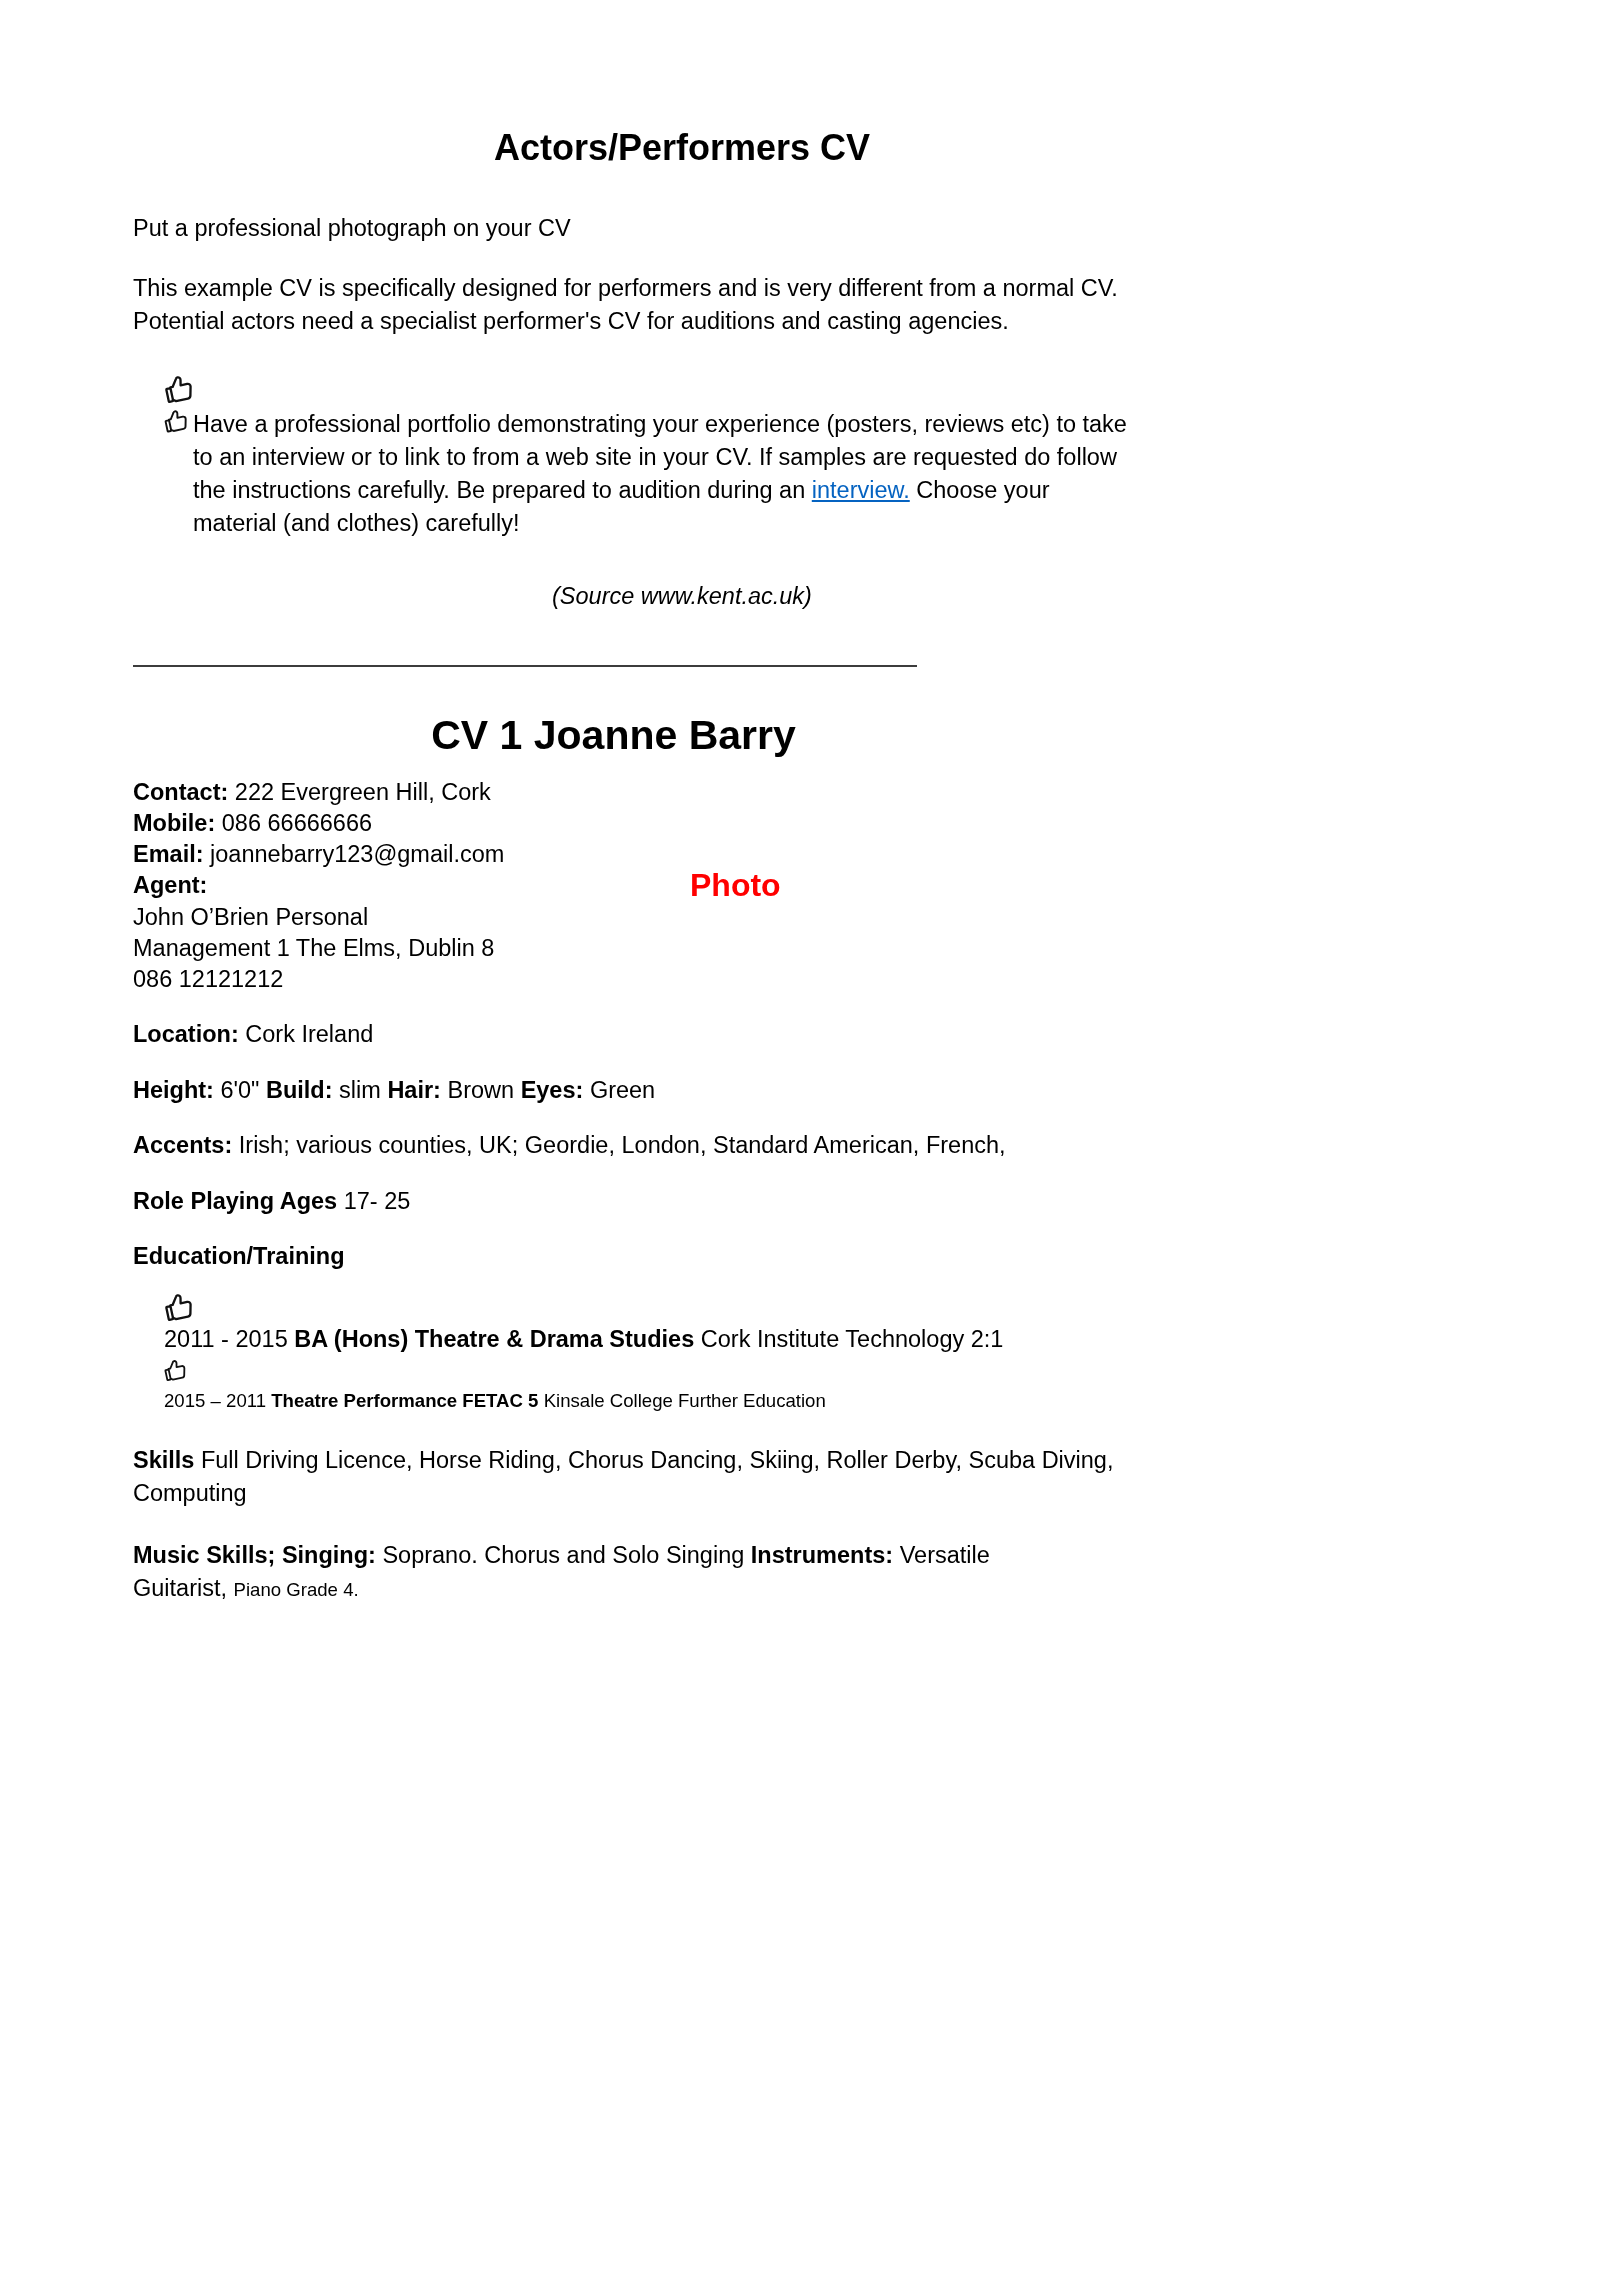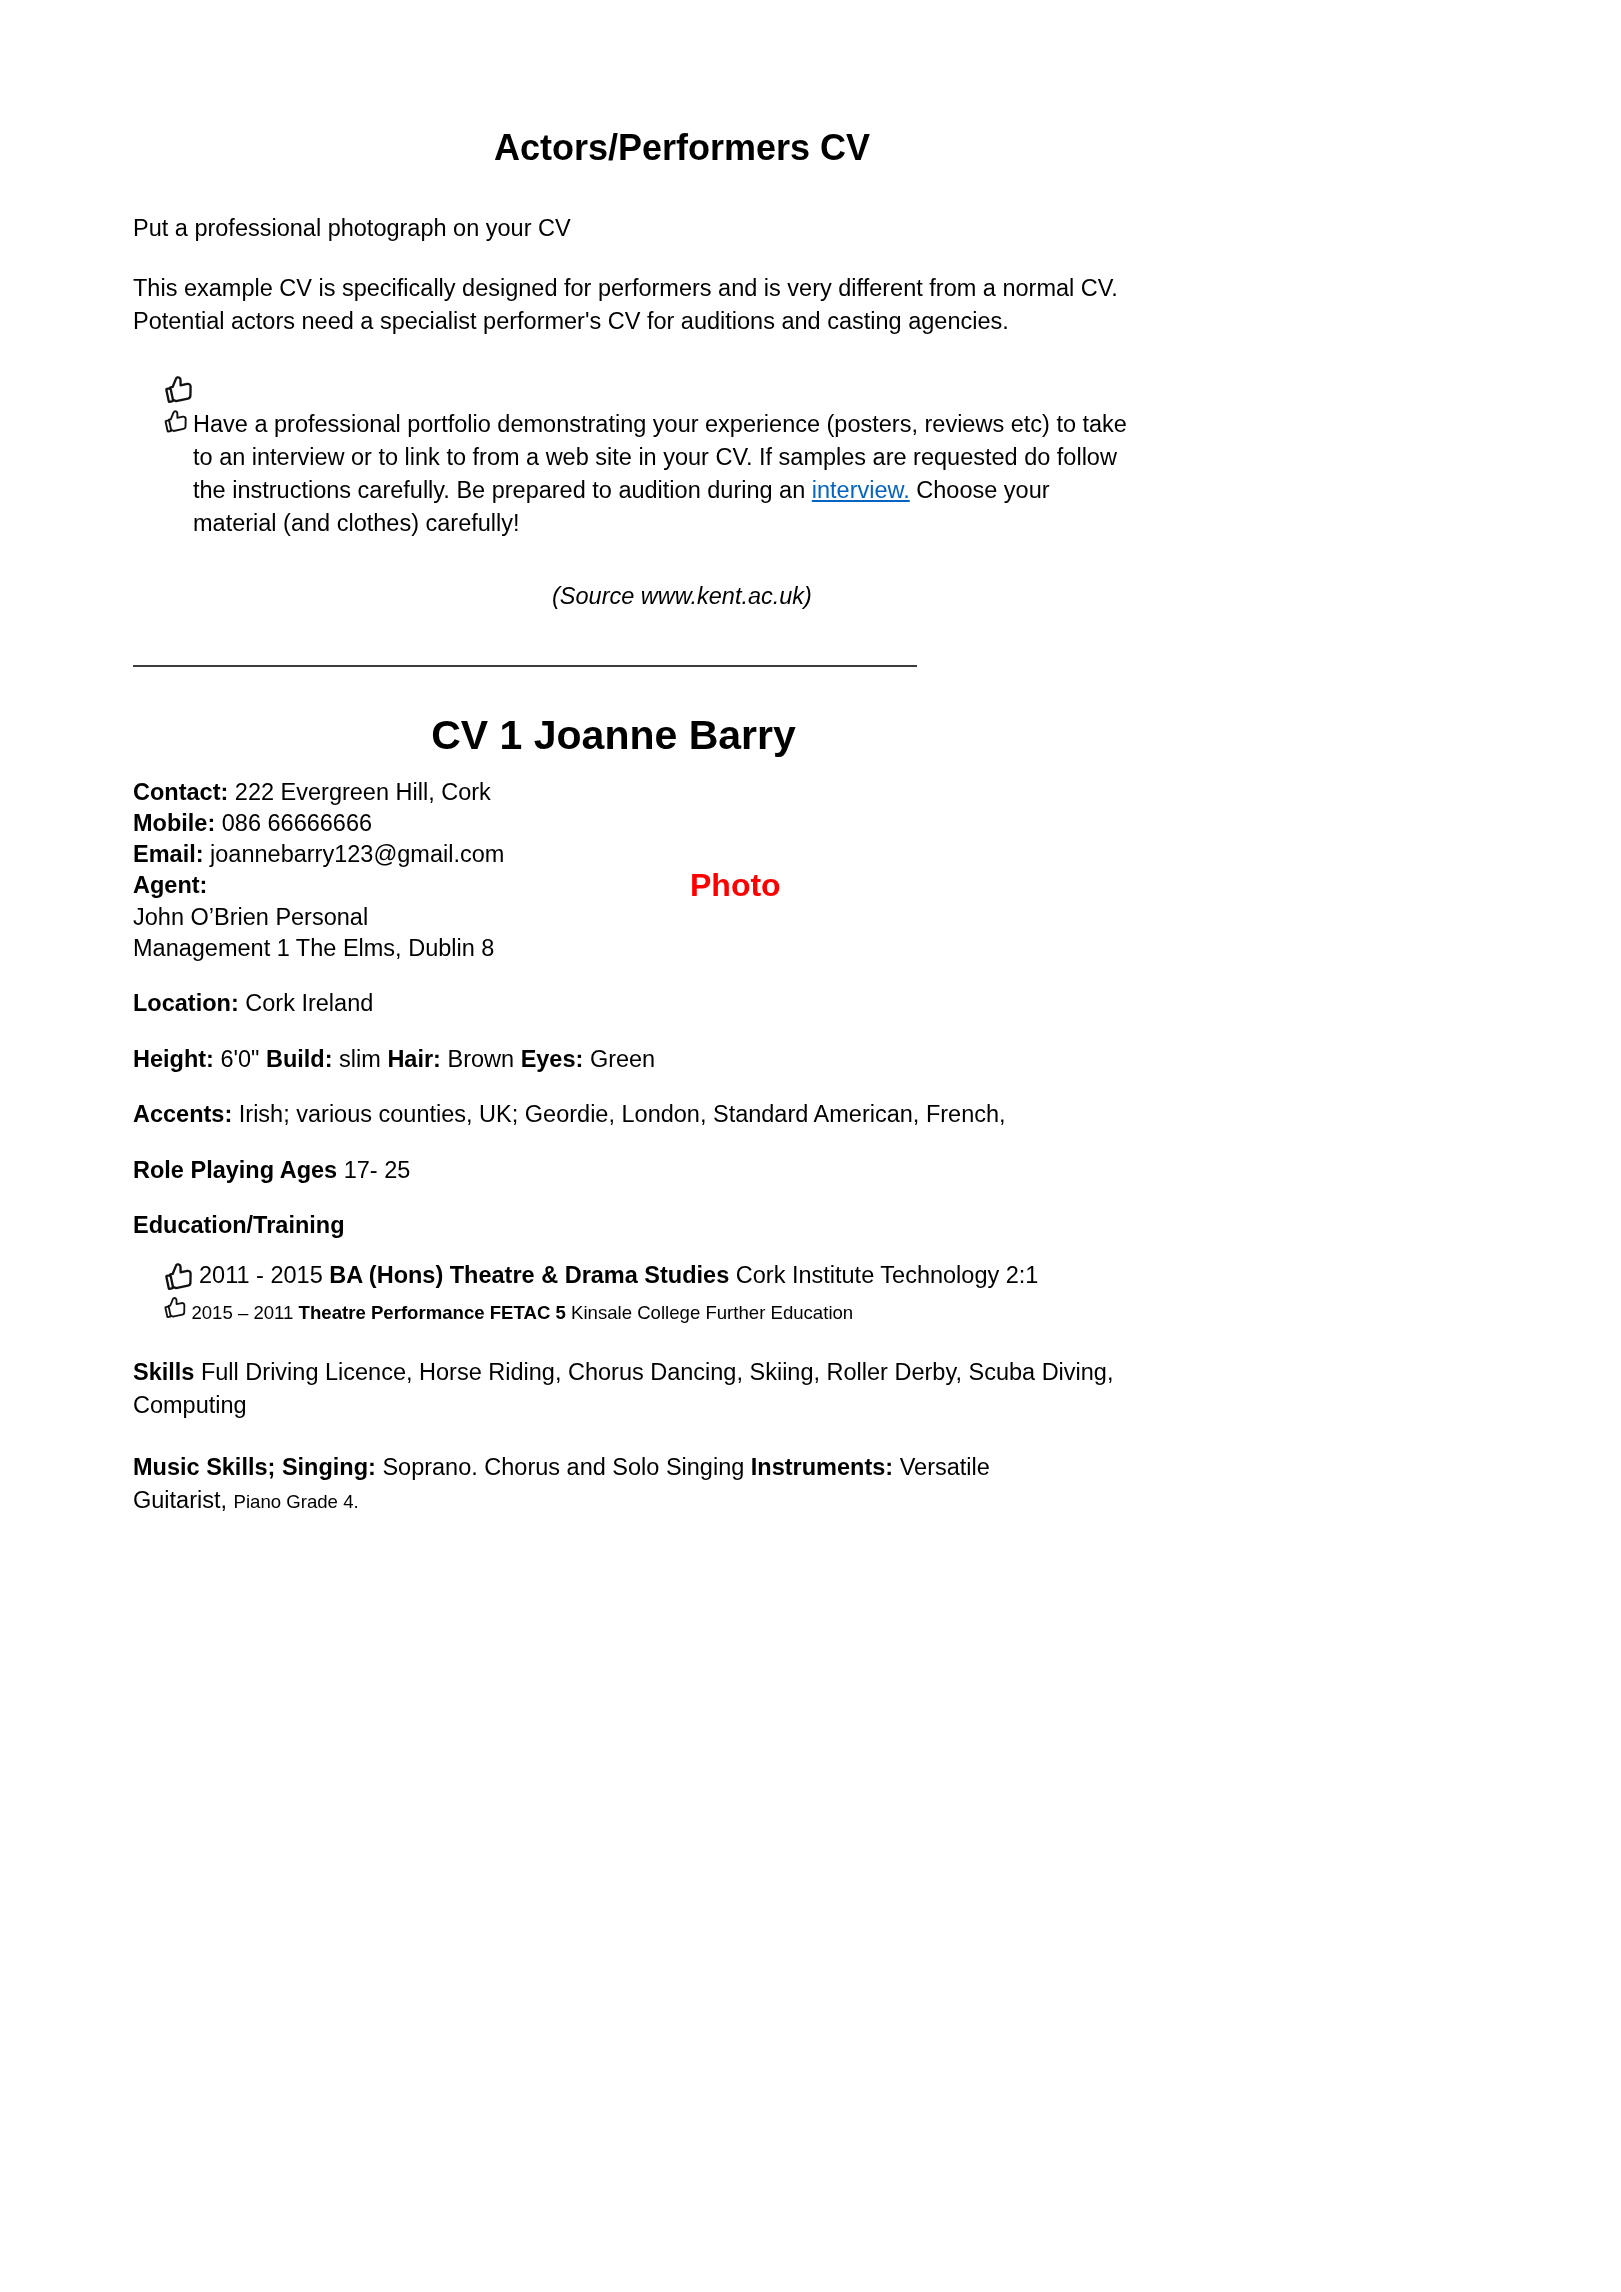--- a/index.html
+++ b/index.html
@@ -105,20 +105,21 @@
   .section-heading {
     font-size: 23.5px;
     font-weight: 700;
     margin: 27.4px 0 0 0;
   }
   .edu-list { margin-top: 21.6px; }
   .edu-item {
     display: flex;
     align-items: flex-start;
     margin-left: 29px;
+    flex-direction: column;
   }
   .edu-item + .edu-item { margin-top: 2px; }
   .edu-text { font-size: 23.5px; line-height: 1.35; margin-left: 2px; }
   .edu-text.small { font-size: 18.6px; line-height: 1.5; margin-top: 3.9px; }
   .skills-para { width: 1088px; margin-top: 29px; }
   .music-para { width: 921px; margin-top: 29px; }
   .fine { font-size: 18.6px; }
 </style>
 </head>
 <body>
@@ -161,20 +162,21 @@
       <div class="line"><span class="label">Contact:</span> <span>222 Evergreen Hill, Cork</span></div>
       <div class="line"><span class="label">Mobile:</span> <span>086 66666666</span></div>
       <div class="line"><span class="label">Email:</span> <span>joannebarry123@gmail.com</span></div>
       <div class="line agent-row">
         <span class="label">Agent:</span>
         <span class="photo-placeholder">Photo</span>
       </div>
       <div class="agent-lines">
         <div class="line">John O’Brien Personal</div>
         <div class="line">Management 1 The Elms, Dublin 8</div>
+        <div class="line">086 12121212</div>
       </div>
     </div>
 
     <div class="line block"><span class="label">Location:</span> <span>Cork Ireland</span></div>
 
     <div class="line block">
       <span class="label">Height:</span> <span>6'0"</span>
       <span class="label">Build:</span> <span>slim</span>
       <span class="label">Hair:</span> <span>Brown</span>
       <span class="label">Eyes:</span> <span>Green</span>

